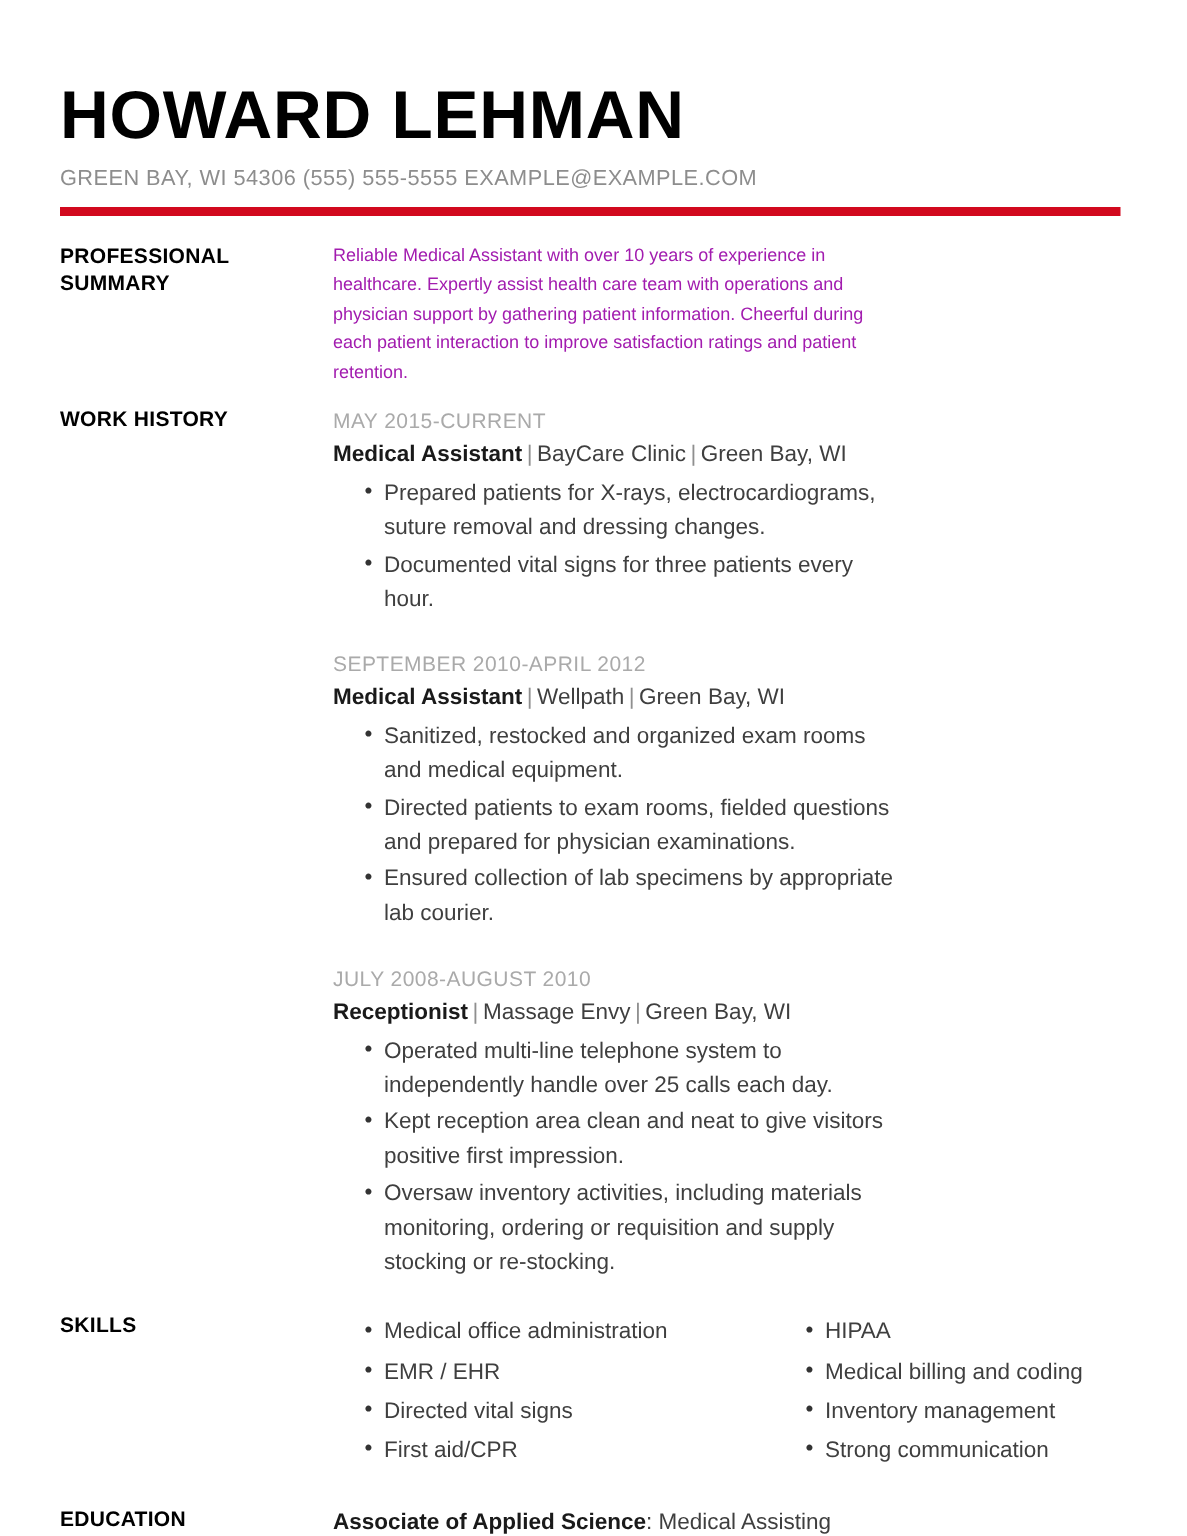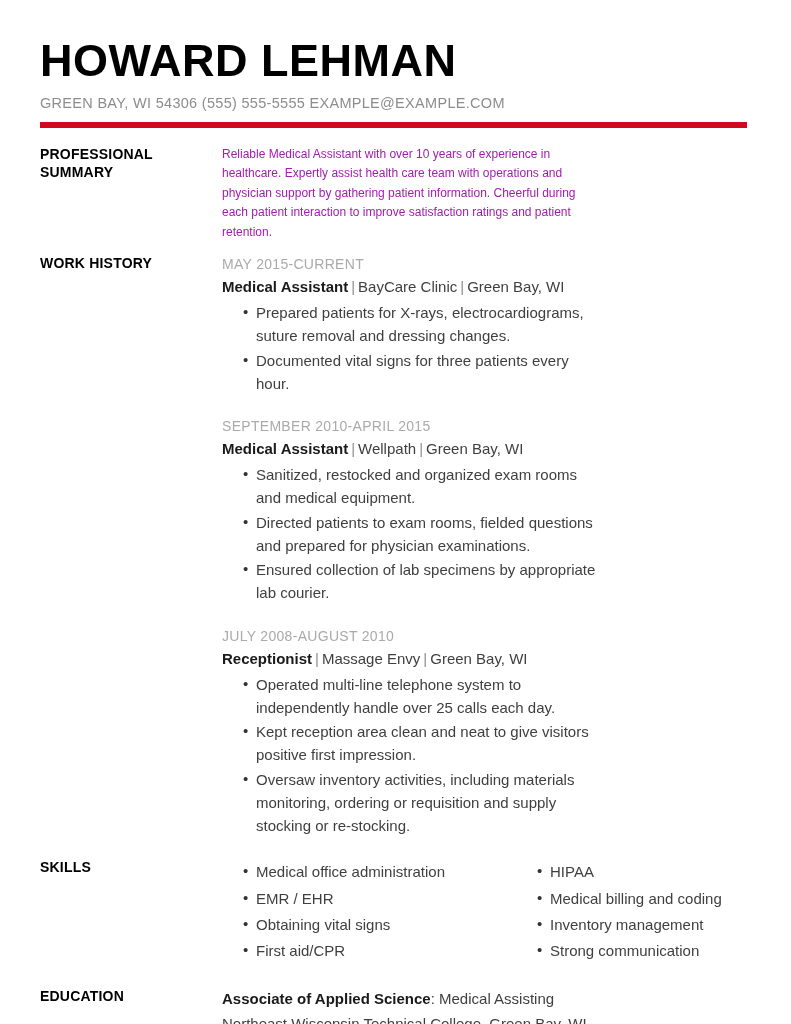--- a/index.html
+++ b/index.html
@@ -13,21 +13,21 @@
     font-family: "Liberation Sans", sans-serif;
     color: #3a3a3a;
     overflow: hidden;
   }
   .page {
     width: 642px;
     height: 1024px;
     position: relative;
     background: #ffffff;
     box-sizing: border-box;
-    padding: 0 40px;
+    padding: 16px 40px;
   }
 
   
   .header { padding-top: 38px; }
   .name {
     font-size: 45px;
     font-weight: bold;
     letter-spacing: 0.5px;
     color: #000000;
     line-height: 1.0;
@@ -172,21 +172,21 @@
       <div class="job">
         <div class="job-dates">MAY 2015-CURRENT</div>
         <div class="job-heading"><span class="job-title">Medical Assistant</span><span class="sep">|</span><span>BayCare Clinic</span><span class="sep">|</span><span>Green Bay, WI</span></div>
         <ul class="bullets">
           <li>Prepared patients for X-rays, electrocardiograms, suture removal and dressing changes.</li>
           <li>Documented vital signs for three patients every hour.</li>
         </ul>
       </div>
 
       <div class="job">
-        <div class="job-dates">SEPTEMBER 2010-APRIL 2015</div>
+        <div class="job-dates">SEPTEMBER 2010-APRIL 2012</div>
         <div class="job-heading"><span class="job-title">Medical Assistant</span><span class="sep">|</span><span>Wellpath</span><span class="sep">|</span><span>Green Bay, WI</span></div>
         <ul class="bullets">
           <li>Sanitized, restocked and organized exam rooms and medical equipment.</li>
           <li>Directed patients to exam rooms, fielded questions and prepared for physician examinations.</li>
           <li>Ensured collection of lab specimens by appropriate lab courier.</li>
         </ul>
       </div>
 
       <div class="job">
         <div class="job-dates">JULY 2008-AUGUST 2010</div>
@@ -202,21 +202,21 @@
   </div>
 
   <div class="section" id="skills-section">
     <div class="section-label">SKILLS</div>
     <div class="section-body">
       <div class="skills-cols">
         <div class="skills-col">
           <ul class="bullets">
             <li>Medical office administration</li>
             <li>EMR / EHR</li>
-            <li>Obtaining vital signs</li>
+            <li>Directed vital signs</li>
             <li>First aid/CPR</li>
           </ul>
         </div>
         <div class="skills-col">
           <ul class="bullets">
             <li>HIPAA</li>
             <li>Medical billing and coding</li>
             <li>Inventory management</li>
             <li>Strong communication</li>
           </ul>

